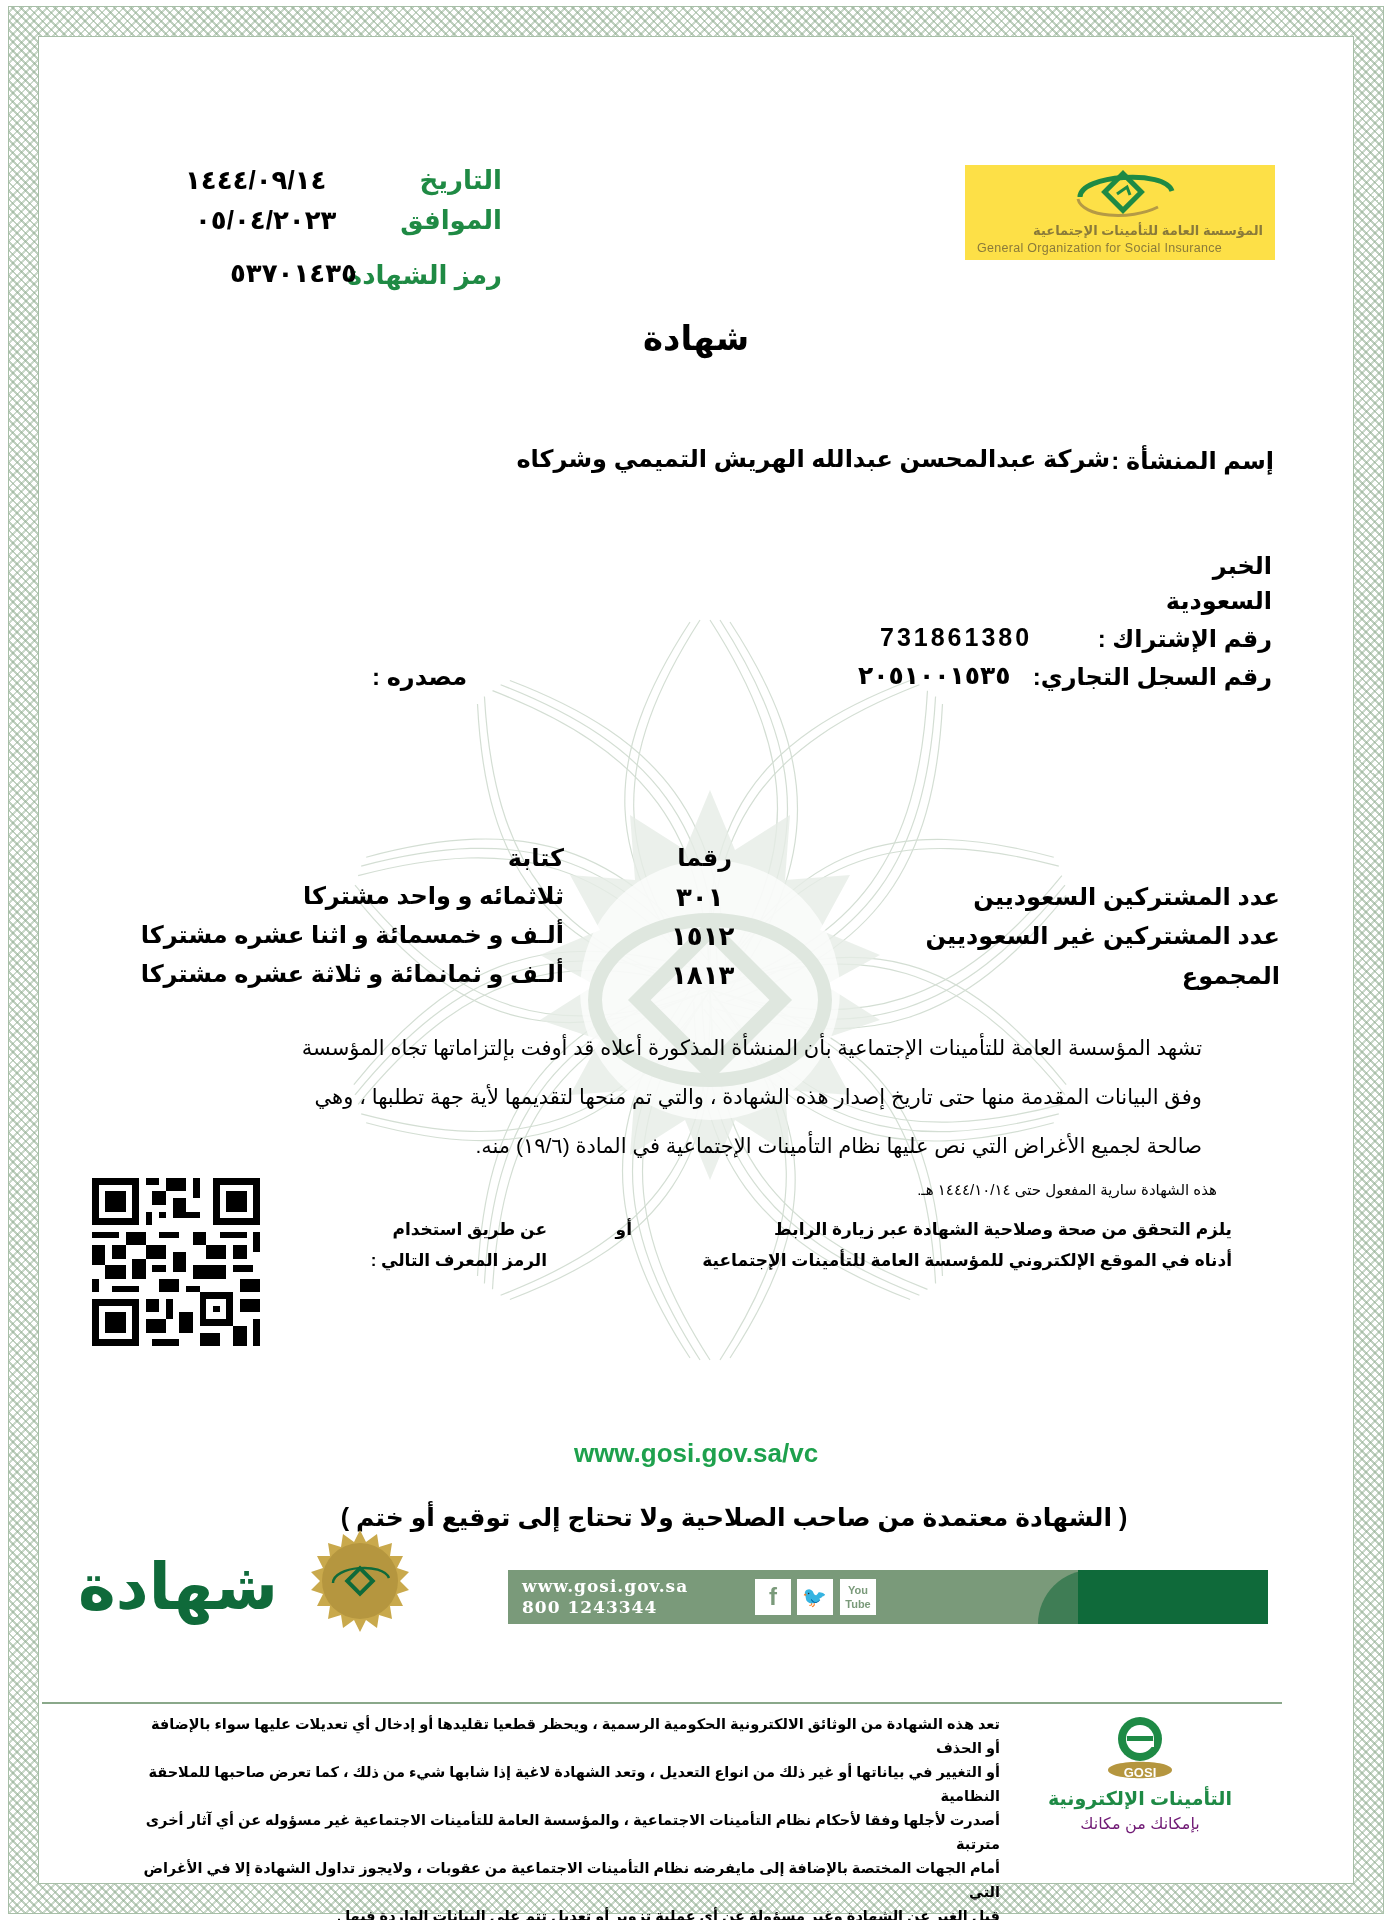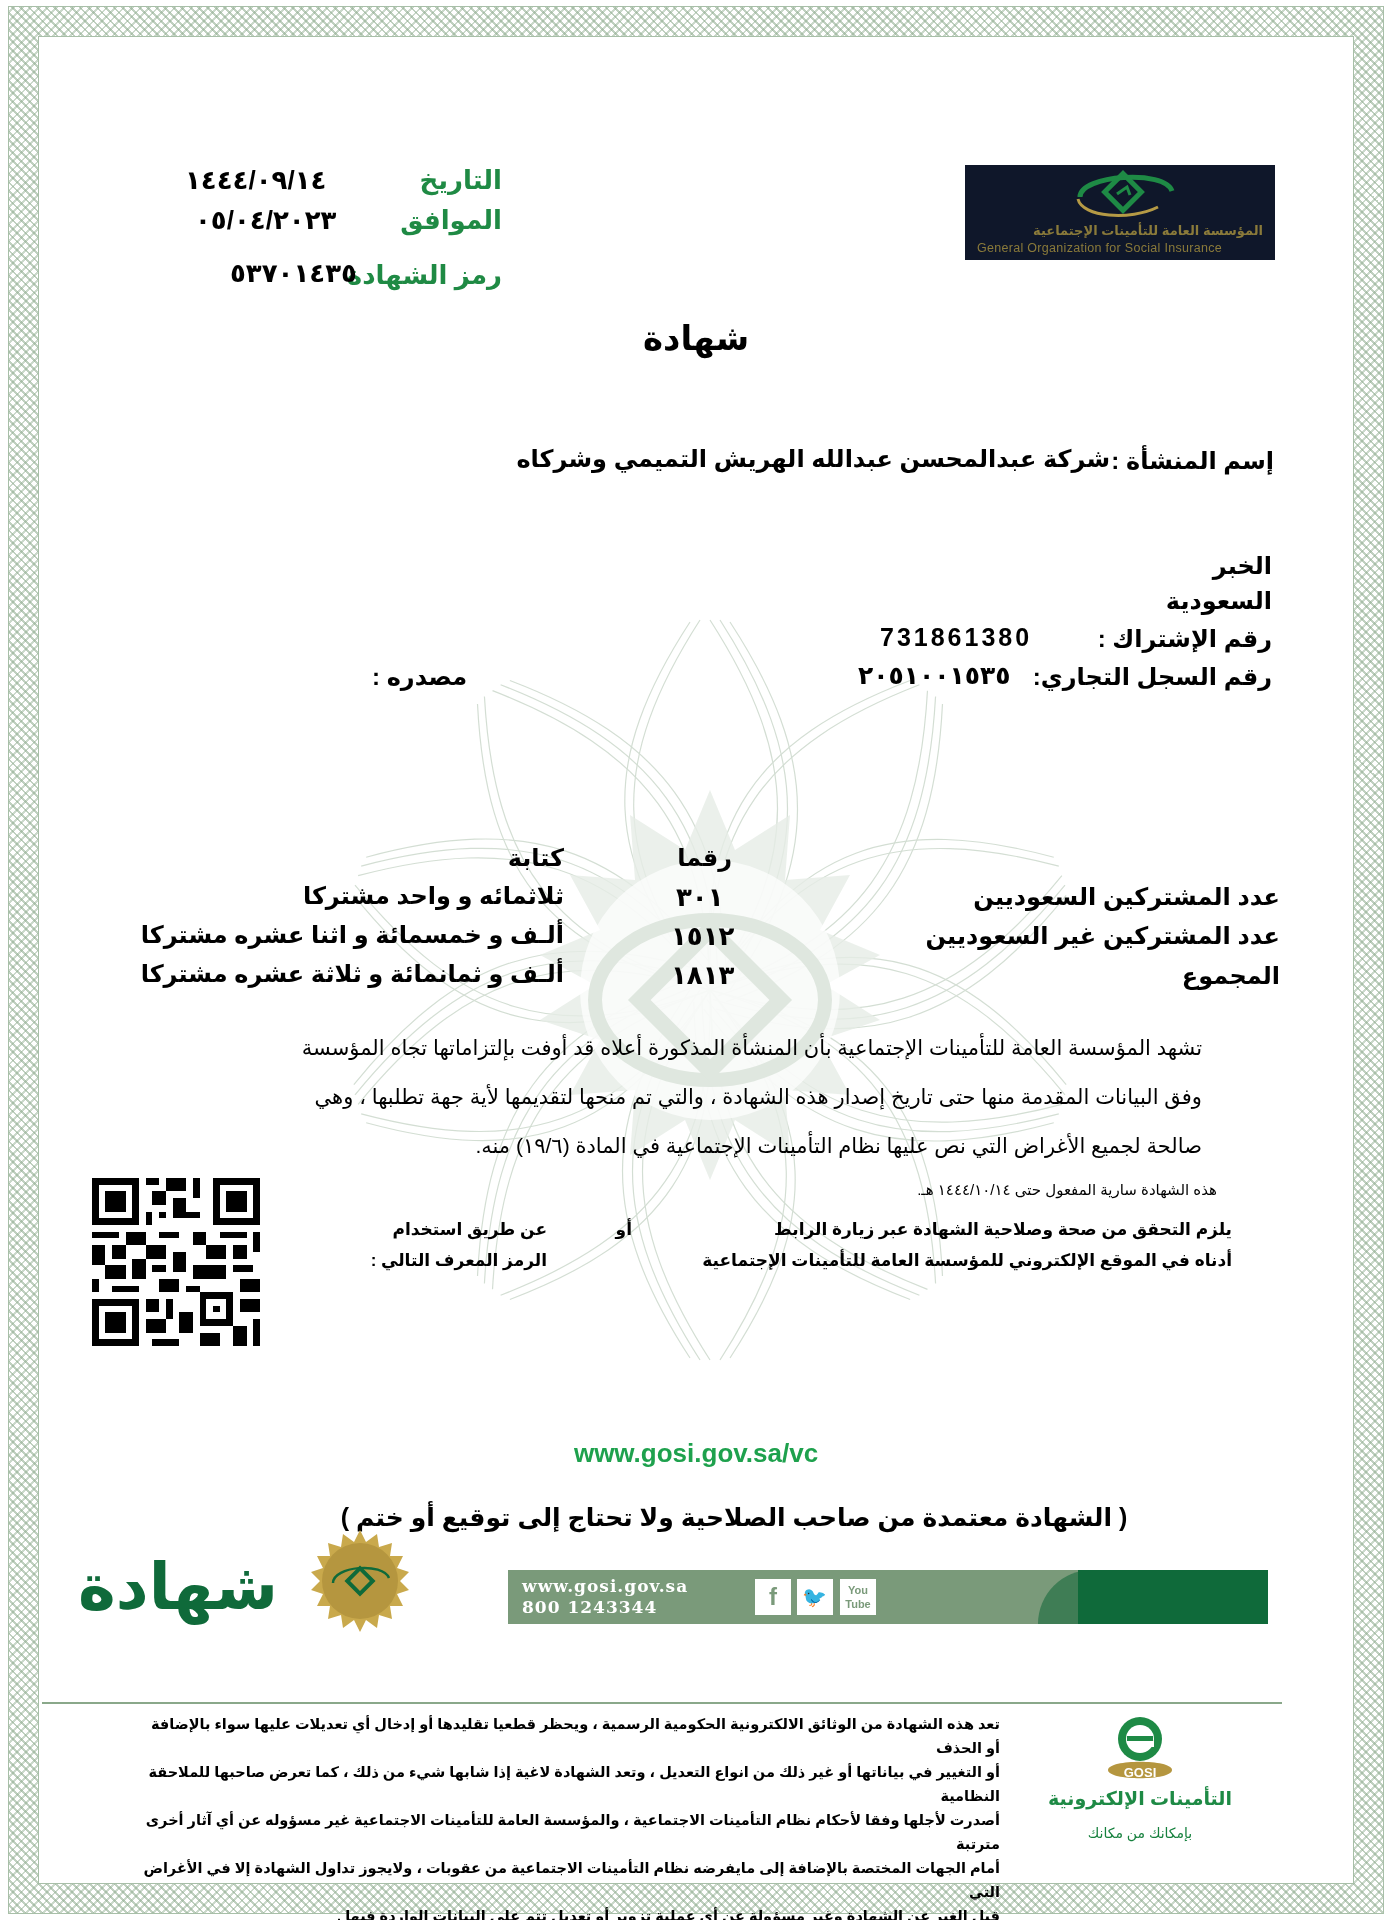--- a/index.html
+++ b/index.html
@@ -25,21 +25,21 @@
   .watermark { position:absolute; left:280px; top:560px; width:860px; height:860px; pointer-events:none; }
 
   .abs { position:absolute; }
   .b { font-weight:bold; }
 
   
   .hdr-label { font-size:26px; font-weight:bold; color:#1f8a44; }
   .hdr-val { font-size:26px; font-weight:bold; letter-spacing:3px; direction:ltr; unicode-bidi:embed; }
 
   
-  .gosi-logo { left:965px; top:165px; width:310px; height:95px; background:#0f172a; }
+  .gosi-logo { left:965px; top:165px; width:310px; height:95px; background:#fde047; }
   .gosi-logo .ar { position:absolute; right:12px; top:58px; font-size:13px; color:#8a7a3a; font-weight:bold; }
   .gosi-logo .en { position:absolute; left:12px; top:76px; font-size:12.5px; color:#8a7a3a; direction:ltr; letter-spacing:0.3px; }
 
   .title { left:0; width:1392px; top:318px; text-align:center; font-size:34px; font-weight:bold; }
 
   .row-text { font-size:24px;font-weight:bold; }
   .bold24 { font-size:24px; font-weight:bold; }
 
   .qr { left:92px; top:1178px; width:168px; height:168px; }
 
@@ -248,14 +248,14 @@
 <div class="abs egosi">
   <svg width="80" height="70" viewBox="0 0 80 70">
     <path d="M8 55 C8 44 72 44 72 55 C72 66 8 66 8 55 Z" fill="#b5963f"></path>
     <circle cx="40" cy="24" r="22" fill="#1e8a45"></circle>
     <circle cx="40" cy="24" r="14" fill="#fff"></circle>
     <rect x="27" y="21" width="26" height="5" fill="#1e8a45"></rect>
     <rect x="40" y="26" width="14" height="6" fill="#fff"></rect>
     <text x="40" y="62" text-anchor="middle" font-family="Liberation Sans, sans-serif" font-weight="bold" font-size="13" fill="#fff">GOSI</text>
   </svg>
   <div style="font-size:19px; font-weight:bold; color:#1e8a45; margin-top:-2px;">التأمينات الإلكترونية</div>
-  <div style="font-size:14px; color:#15803d; margin-top:15px;">بإمكانك من مكانك</div>
+  <div style="font-size:16px; color:#701a75; margin-top:4px;">بإمكانك من مكانك</div>
 </div>
 
 </body></html>

